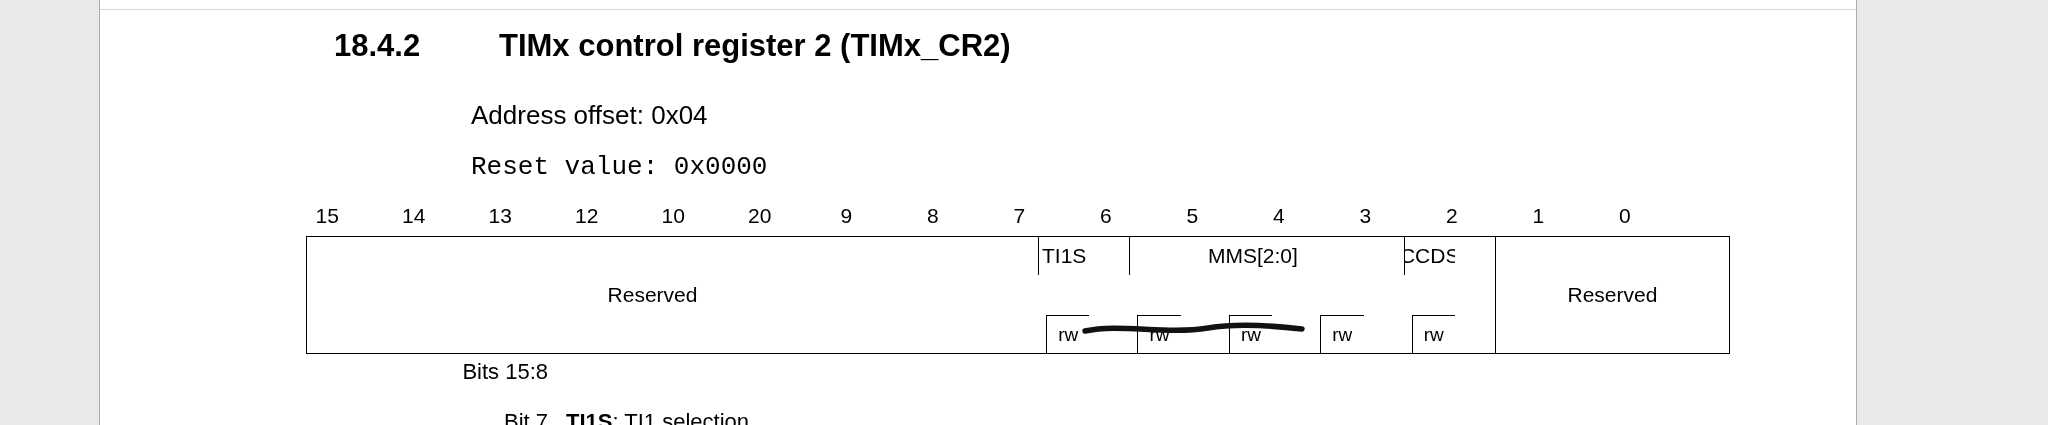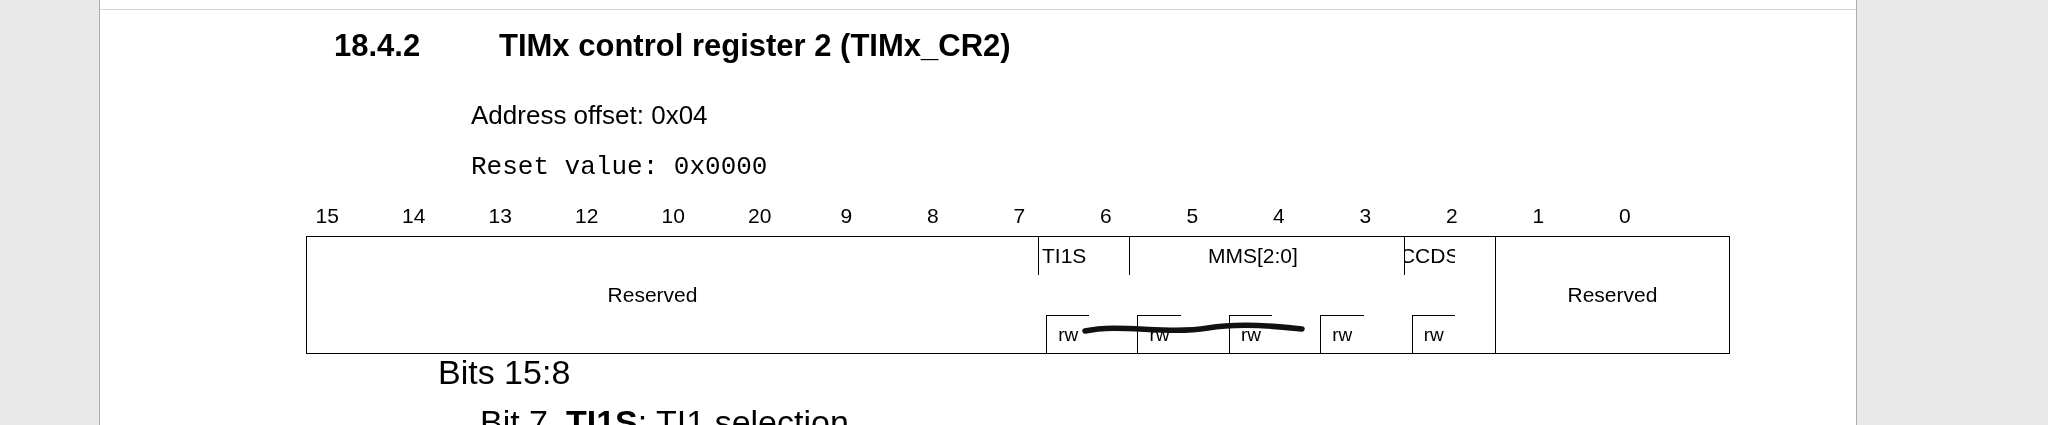--- a/index.html
+++ b/index.html
@@ -95,21 +95,21 @@
     position: absolute;
     left: 980px; top: 318px;
     width: 228px; height: 24px;
   }
 
   .desc-row {
     position: absolute;
     left: 338px;
     display: flex;
     gap: 18px;
-    font-size: 34px;
+    font-size: 22px;
     line-height: 30px;
     white-space: nowrap;
   }
   .desc-row-1 { top: 357px; }
   .desc-row-2 { top: 407px; }
   .desc-label { width: 110px; text-align: right; flex: 0 0 auto; }
   .desc-text b, .desc-text .bold { font-weight: 700; }
 </style>
 </head>
 <body>

